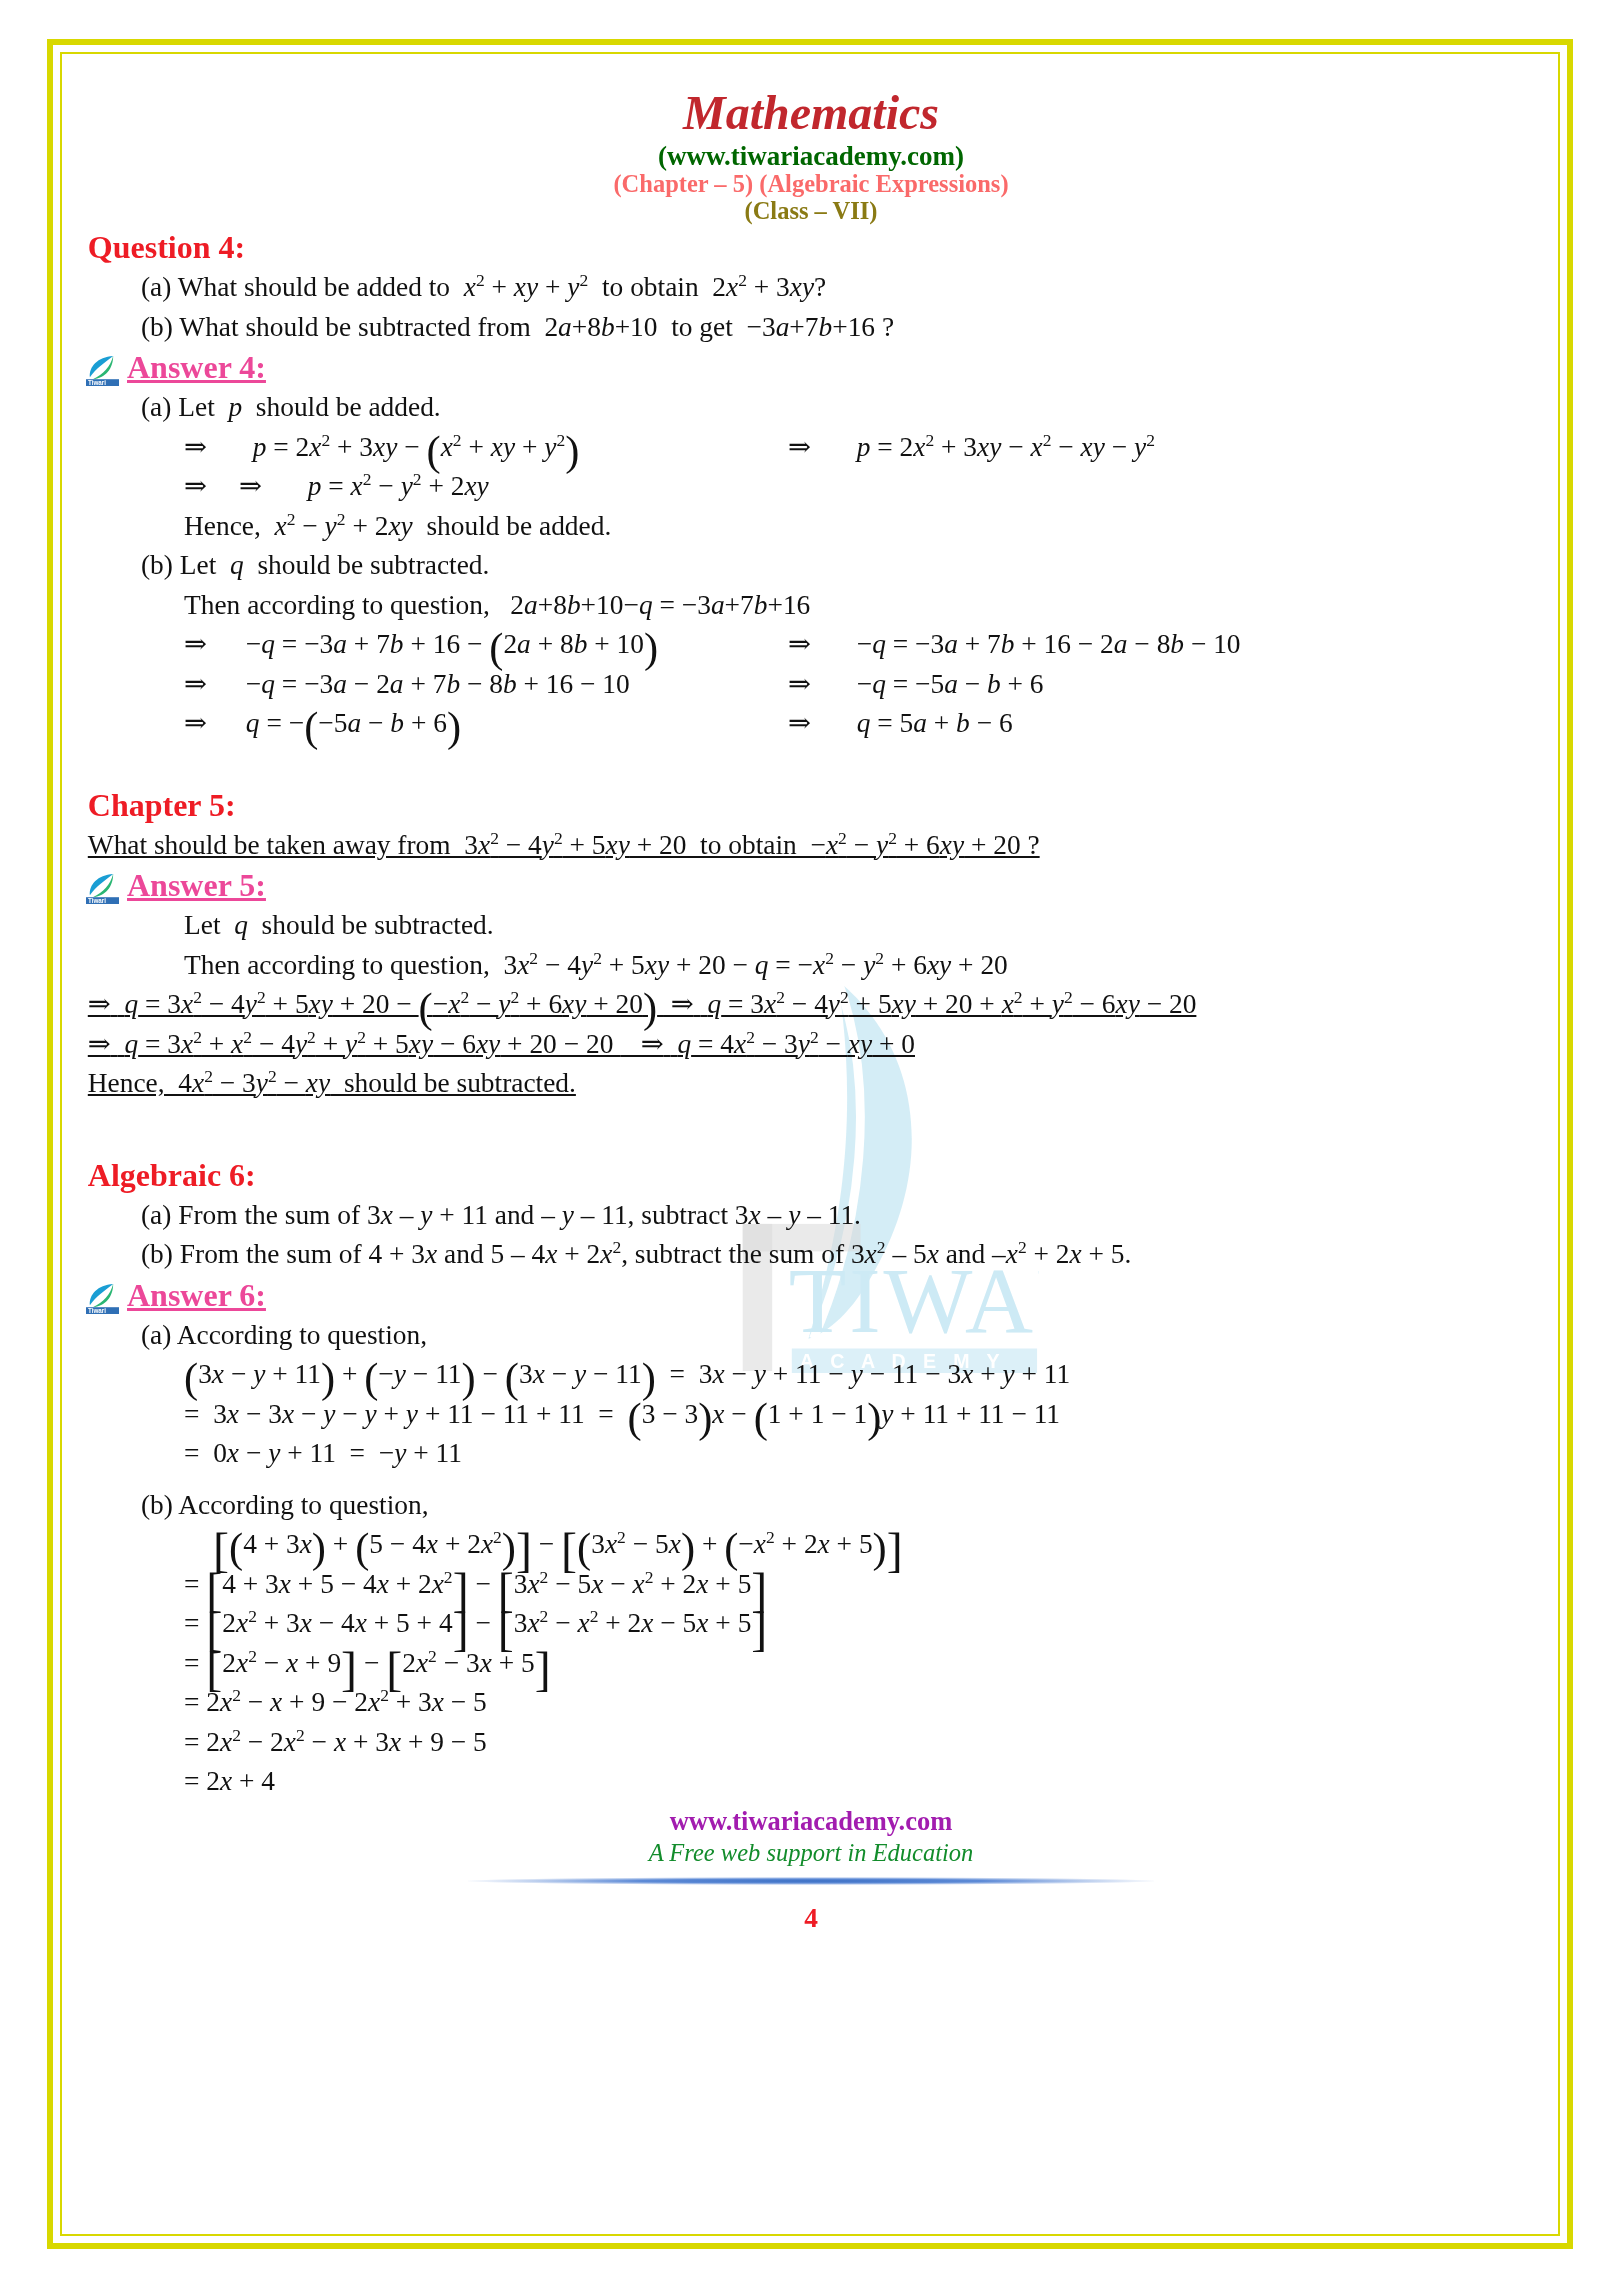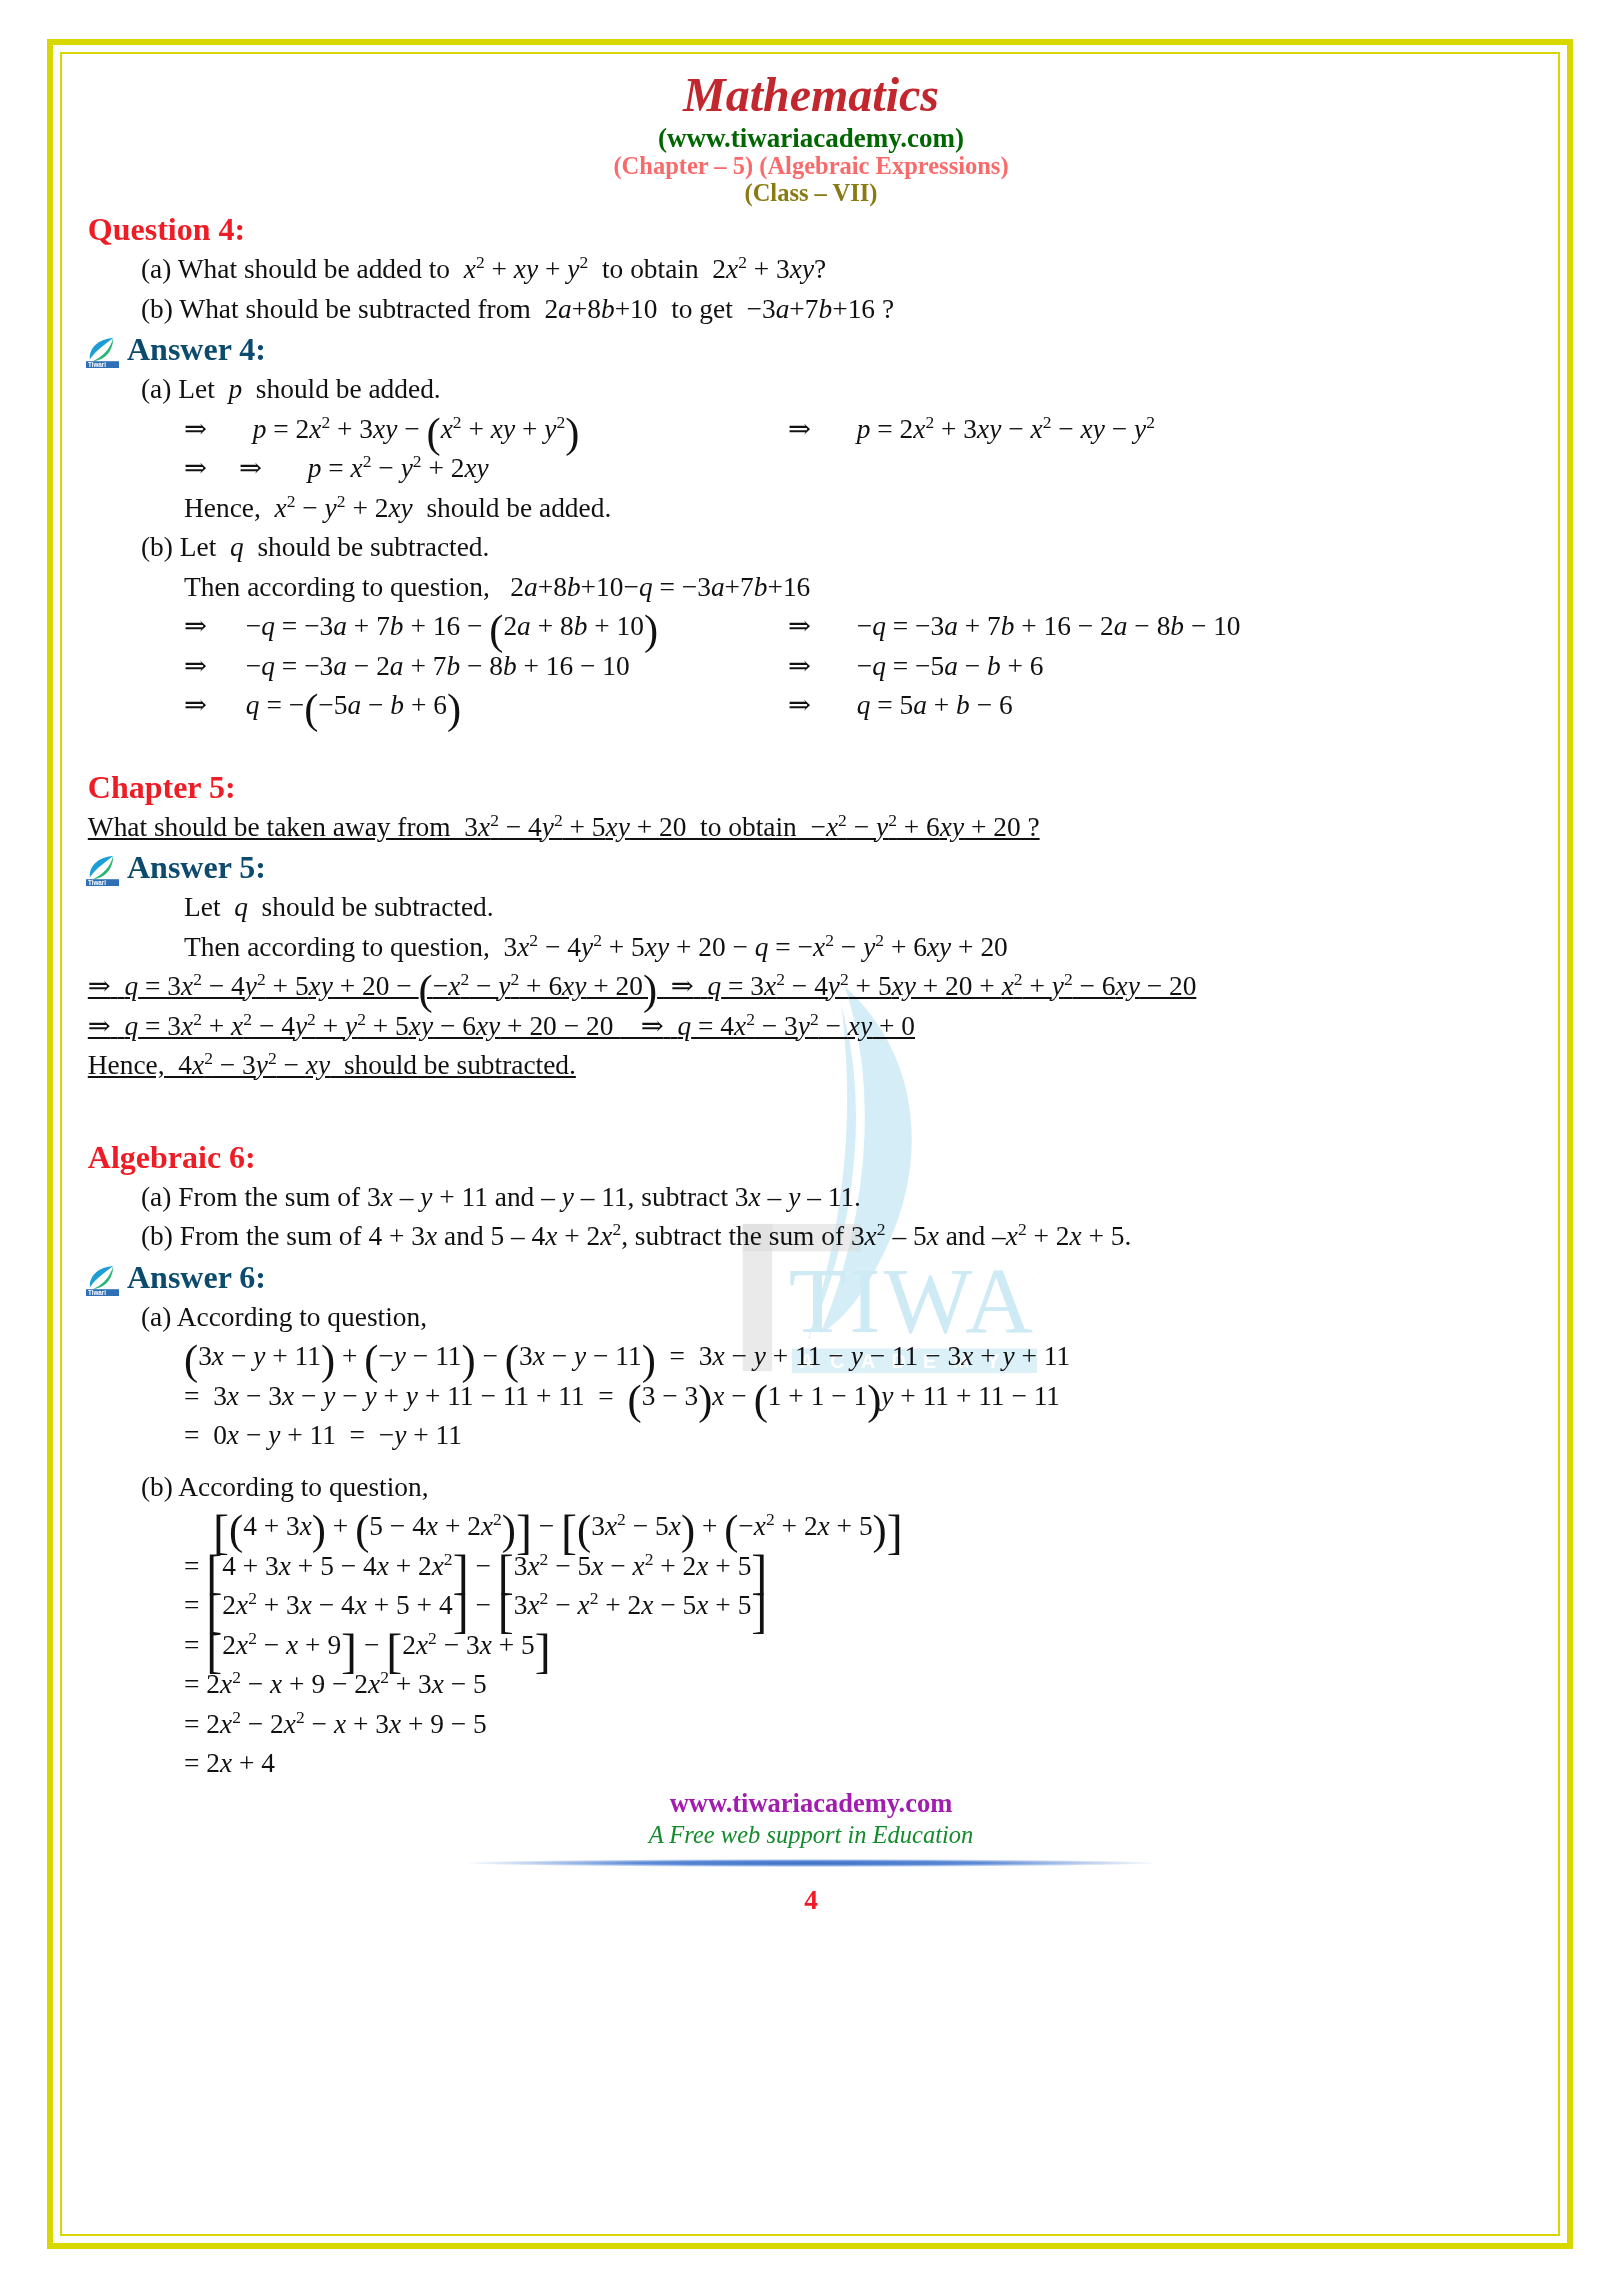--- a/index.html
+++ b/index.html
@@ -23,21 +23,21 @@
   }
   #page-frame-inner {
     position: absolute;
     left: 6.9px; top: 6.9px; right: 6.9px; bottom: 6.9px;
     border: 2px solid #d8d800;
   }
 
   
   #content {
     position: absolute;
-    left: 76px; top: 57px;
+    left: 76px; top: 75px;
     width: 1470px; height: 2186px;
     padding: 0;
   }
 
   
   .hdr { text-align: center; line-height: 1.0; }
   .hdr-title {
     font-family: "Liberation Serif", serif;
     font-style: italic;
     font-weight: bold;
@@ -75,24 +75,25 @@
     font-weight: bold;
     font-size: 32px;
     color: #ee1c25;
     margin: 5.9px 0 2px 0;
     padding-left: 11.8px;
   }
   .a-head {
     font-family: "Liberation Serif", serif;
     font-weight: bold;
     font-size: 32px;
-    color: #0c4a6e;
+    color: #ec4899;
     margin: 2px 0 2px 0;
     padding-left: 51px;
     position: relative;
+    text-decoration: underline;
   }
   .feather {
     position: absolute;
     left: 7.8px; top: 3.9px;
     width: 37px; height: 33px;
   }
 
   
   .txt {
     font-size: 27.4px;

